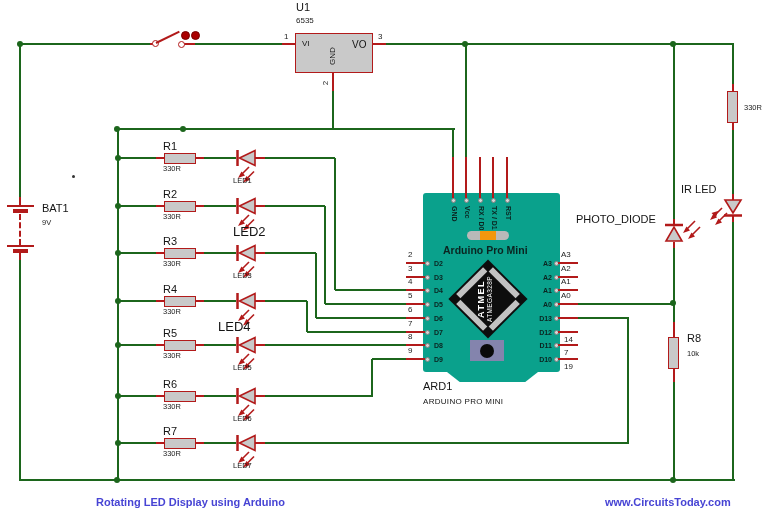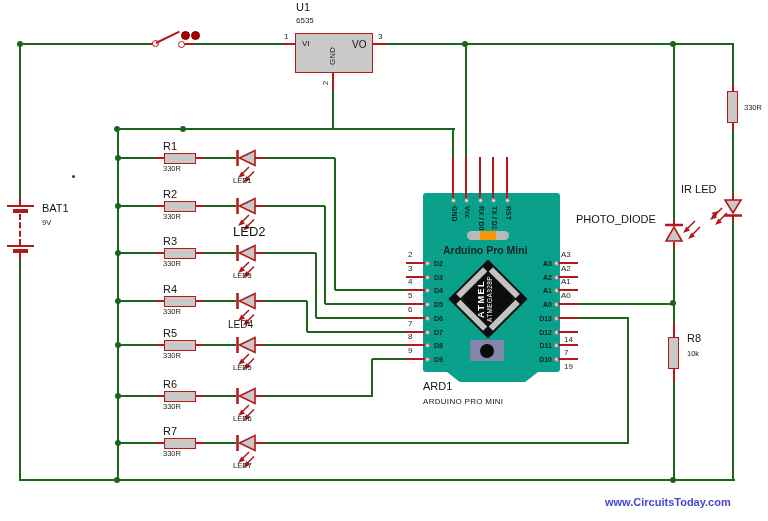--- a/index.html
+++ b/index.html
@@ -167,20 +167,21 @@
     <polygon points="33,13 40,10.5 36.5,6.5" fill="#b21a1a"></polygon>
     <line x1="50" y1="7" x2="41" y2="16" stroke="#b21a1a" stroke-width="1.6"></line>
     <polygon points="38,19 45,16.5 41.5,12.5" fill="#b21a1a"></polygon>
   </svg>
   <div class="lbl" style="left:576px;top:214px">PHOTO_DIODE</div>
 
   <div class="res" style="left:668px;top:337px;width:11px;height:32px"></div>
   <div class="lbl" style="left:687px;top:333px">R8</div>
   <div class="lbl sm" style="left:687px;top:350px">10k</div>
 
+  <div class="foot" style="left:96px;top:496px">Rotating LED Display using Arduino</div>
   <div class="foot" style="left:605px;top:496px">www.CircuitsToday.com</div>
 
 <div class="dot" style="left: 115px; top: 155px;"></div>
     <div class="w h" style="left: 118px; top: 157px; width: 38px;"></div>
     <div class="wr h" style="left: 156px; top: 157px; width: 9px;"></div>
     <div class="res" style="left: 164px; top: 152.5px; width: 32px; height: 11px;"></div>
     <div class="lbl" style="left: 163px; top: 141px;">R1</div>
     <div class="lbl sm" style="left: 163px; top: 165px;">330R</div>
     <div class="wr h" style="left: 196px; top: 157px; width: 9px;"></div>
     <div class="w h" style="left: 204px; top: 157px; width: 32px;"></div>
@@ -248,21 +249,21 @@
     <div class="wr h" style="left: 196px; top: 300px; width: 9px;"></div>
     <div class="w h" style="left: 204px; top: 300px; width: 32px;"></div>
     <svg width="30" height="36" viewBox="0 0 30 36" style="left: 234px; top: 291px;">
       <line x1="3.5" y1="2" x2="3.5" y2="18" stroke="#b21a1a" stroke-width="2.5"></line>
       <polygon points="5.5,10 21,2.5 21,17.5" fill="#c9c9c9" stroke="#b21a1a" stroke-width="1.6"></polygon>
       <line x1="15" y1="19" x2="7" y2="27" stroke="#b21a1a" stroke-width="1.6"></line>
       <polygon points="4,30 11,27.5 7.5,23.5" fill="#b21a1a"></polygon>
       <line x1="20" y1="23.5" x2="12" y2="31.5" stroke="#b21a1a" stroke-width="1.6"></line>
       <polygon points="9,34.5 16,32 12.5,28" fill="#b21a1a"></polygon>
     </svg>
-    <div class="lbl" style="left: 228px; top: 320px; font-size: 10px;">LED4</div>
+    <div class="lbl" style="left: 218px; top: 320px; font-size: 13px;">LED4</div>
     <div class="wr h" style="left: 255px; top: 300px; width: 10px;"></div>
     <div class="w h" style="left: 265px; top: 300px; width: 42px;"></div>
     <div class="w v" style="left: 306px; top: 301px; height: 31px;"></div>
     <div class="w h" style="left: 307px; top: 331px; width: 99px;"></div>
     <div class="dot" style="left: 115px; top: 342px;"></div>
     <div class="w h" style="left: 118px; top: 344px; width: 38px;"></div>
     <div class="wr h" style="left: 156px; top: 344px; width: 9px;"></div>
     <div class="res" style="left: 164px; top: 339.5px; width: 32px; height: 11px;"></div>
     <div class="lbl" style="left: 163px; top: 328px;">R5</div>
     <div class="lbl sm" style="left: 163px; top: 352px;">330R</div>

